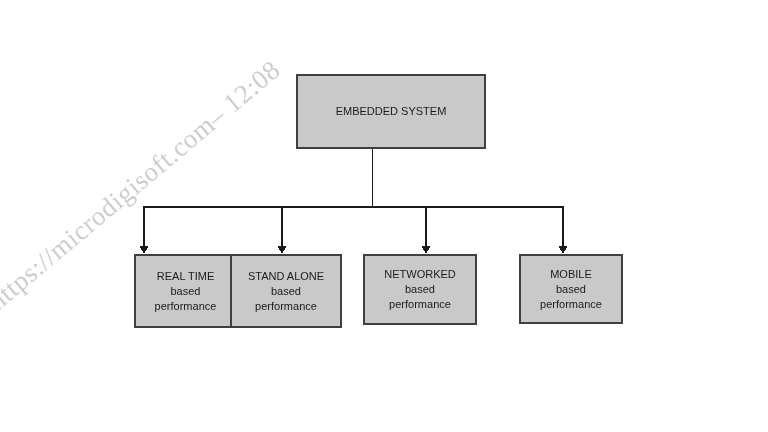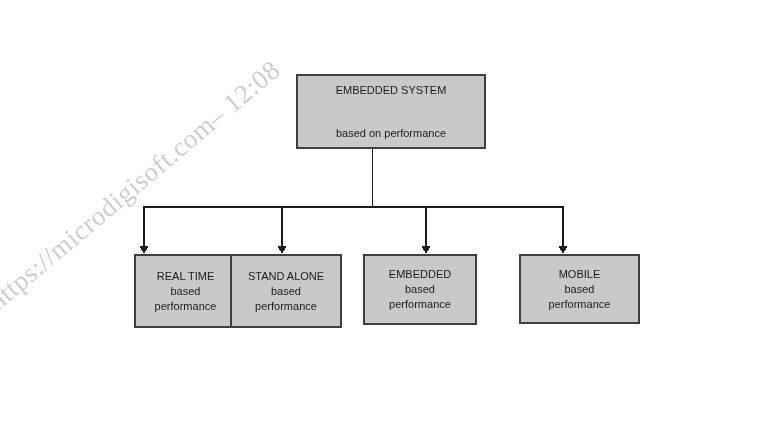--- a/index.html
+++ b/index.html
@@ -49,21 +49,21 @@
     font-size: 11px;
     line-height: 15px;
     z-index: 3;
   }
   .node .line { white-space: nowrap; }
   
   #node-root   { left: 296px; top: 74px;  width: 190px; height: 75px; gap: 28px; }
   #node-child0 { left: 88px;  top: 254px; width: 103px; height: 74px; margin-left: 46px; }
   #node-child1 { left: 230px; top: 254px; width: 112px; height: 74px; }
   #node-child2 { left: 363px; top: 254px; width: 114px; height: 71px; }
-  #node-child3 { left: 519px; top: 254px; width: 121px; height: 70px; }
+  #node-child3 { left: 519px; top: 254px; width: 104px; height: 70px; }
 </style>
 </head>
 <body>
 
 <div class="stage">
 
   <div class="watermark">https://microdigisoft.com– 12:08</div>
 
   <svg class="connectors" width="768" height="432" viewBox="0 0 768 432" shape-rendering="crispEdges">
 
@@ -77,37 +77,36 @@
     <line x1="563" y1="207" x2="563" y2="247" stroke="#1a1a1a" stroke-width="1.7"></line>
 
     <polygon points="139.5,246 148.5,246 144,254" fill="#1a1a1a"></polygon>
     <polygon points="277.5,246 286.5,246 282,254" fill="#1a1a1a"></polygon>
     <polygon points="421.5,246 430.5,246 426,254" fill="#1a1a1a"></polygon>
     <polygon points="558.5,246 567.5,246 563,254" fill="#1a1a1a"></polygon>
   </svg>
 
   <div class="node" id="node-root">
     <div class="line">EMBEDDED SYSTEM</div>
-    <div class="line">based on performance</div>
   </div>
 
   <div class="node" id="node-child0">
     <div class="line">REAL TIME</div>
     <div class="line">based</div>
     <div class="line">performance</div>
   </div>
 
   <div class="node" id="node-child1">
     <div class="line">STAND ALONE</div>
     <div class="line">based</div>
     <div class="line">performance</div>
   </div>
 
   <div class="node" id="node-child2">
-    <div class="line">EMBEDDED</div>
+    <div class="line">NETWORKED</div>
     <div class="line">based</div>
     <div class="line">performance</div>
   </div>
 
   <div class="node" id="node-child3">
     <div class="line">MOBILE</div>
     <div class="line">based</div>
     <div class="line">performance</div>
   </div>
 

